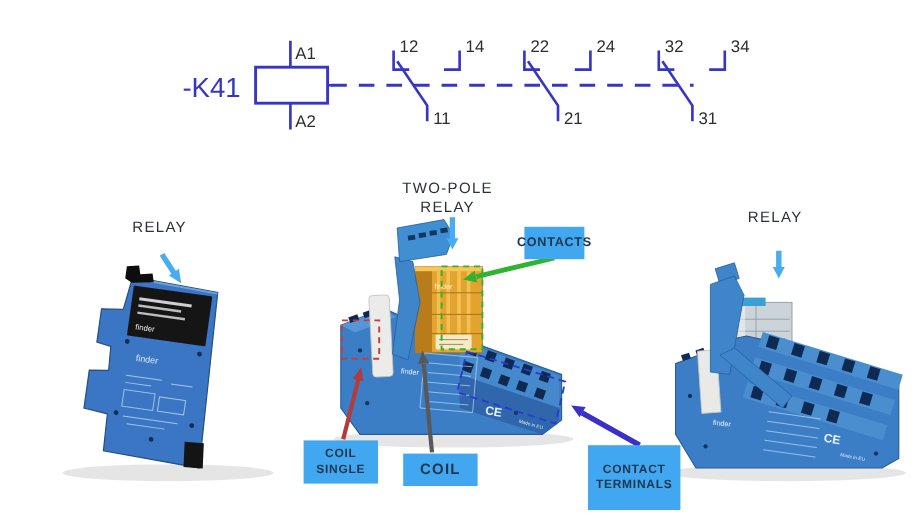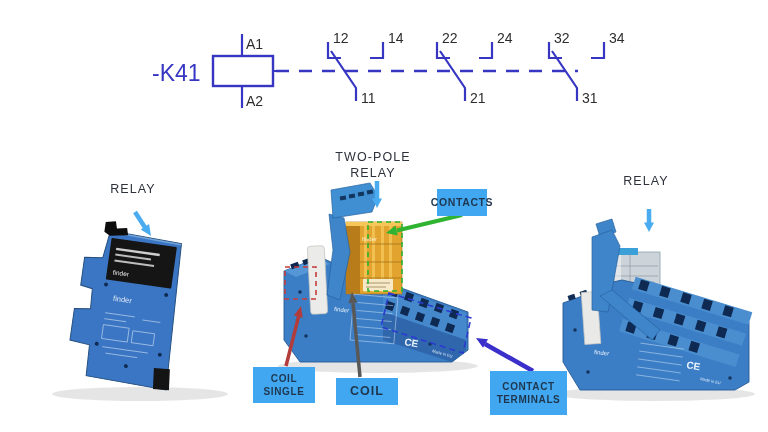--- a/index.html
+++ b/index.html
@@ -261,18 +261,18 @@
   <div class="callout" style="left:409px;top:189px;width:50px;height:27px;font-size:10.5px;margin-left:28px;">
     <span>CONTACTS</span>
   </div>
   <div class="callout" style="left:253px;top:367px;width:62px;height:36px;">
     <span>COIL</span>
     <span>SINGLE</span>
   </div>
   <div class="callout big" style="left:336px;top:378px;width:62px;height:27px;">
     <span>COIL</span>
   </div>
-  <div class="callout" style="left:490px;top:371px;width:77px;height:44px;">
+  <div class="callout" style="left:490px;top:371px;width:77px;height:54px;">
     <span>CONTACT</span>
     <span>TERMINALS</span>
   </div>
 
 </div>
 
 </body></html>

